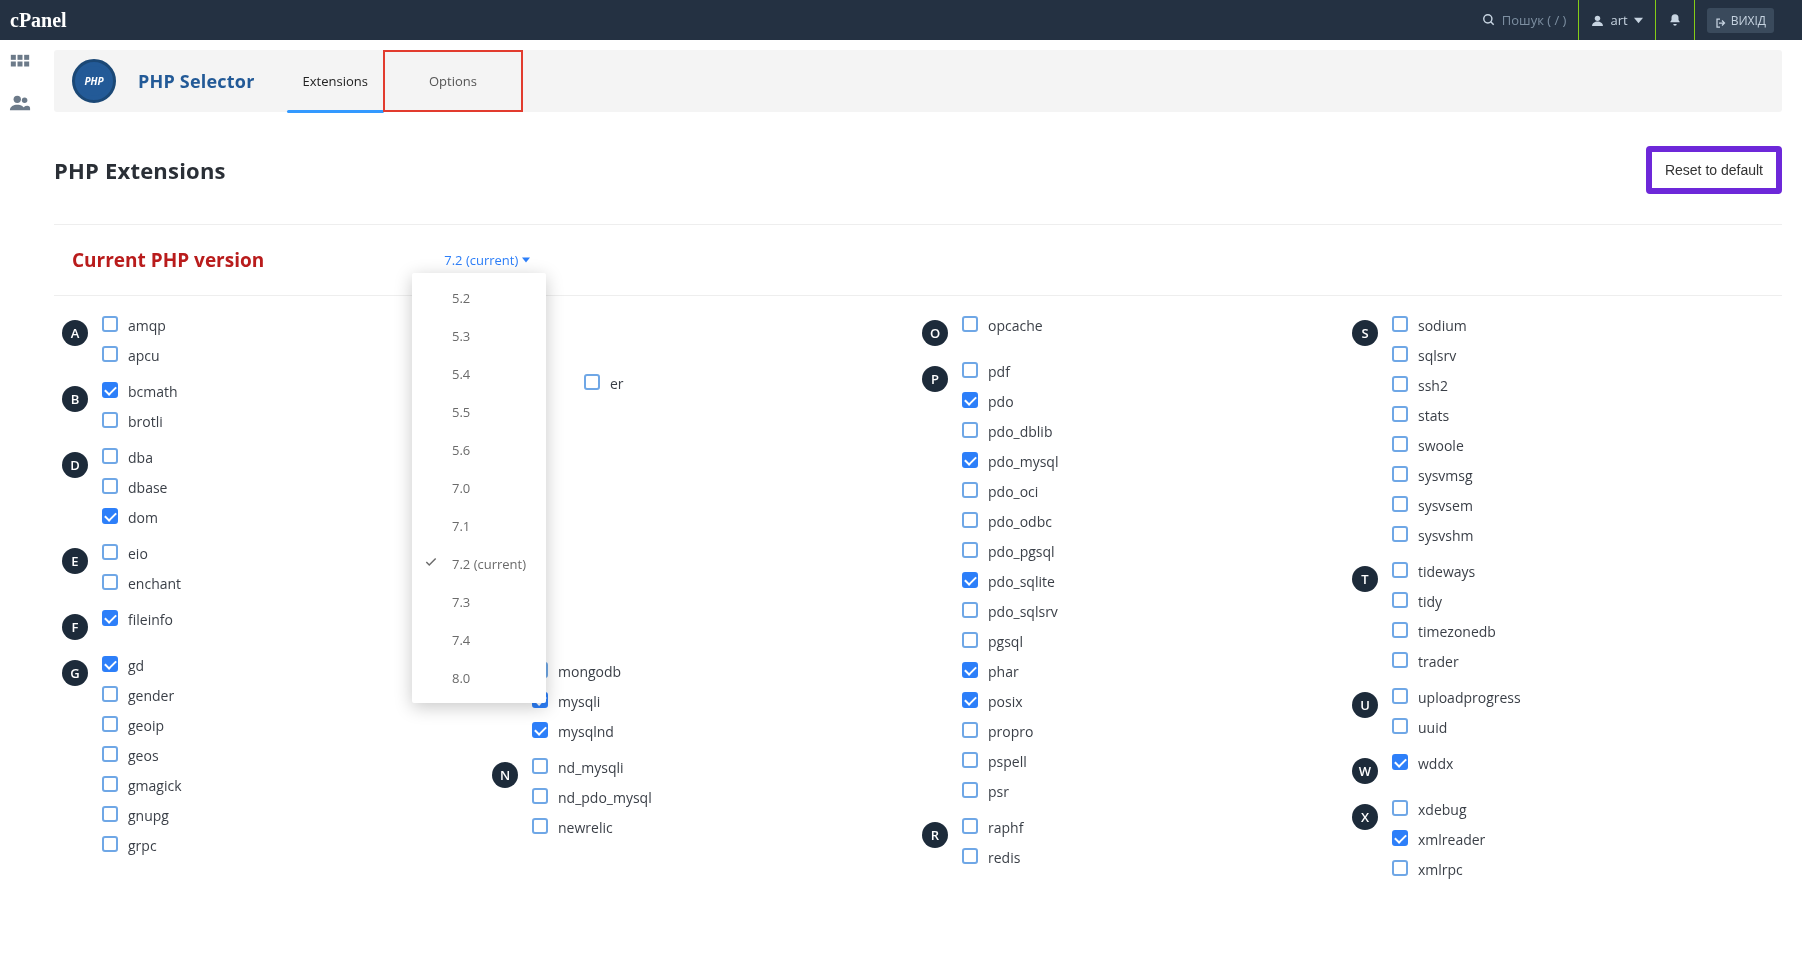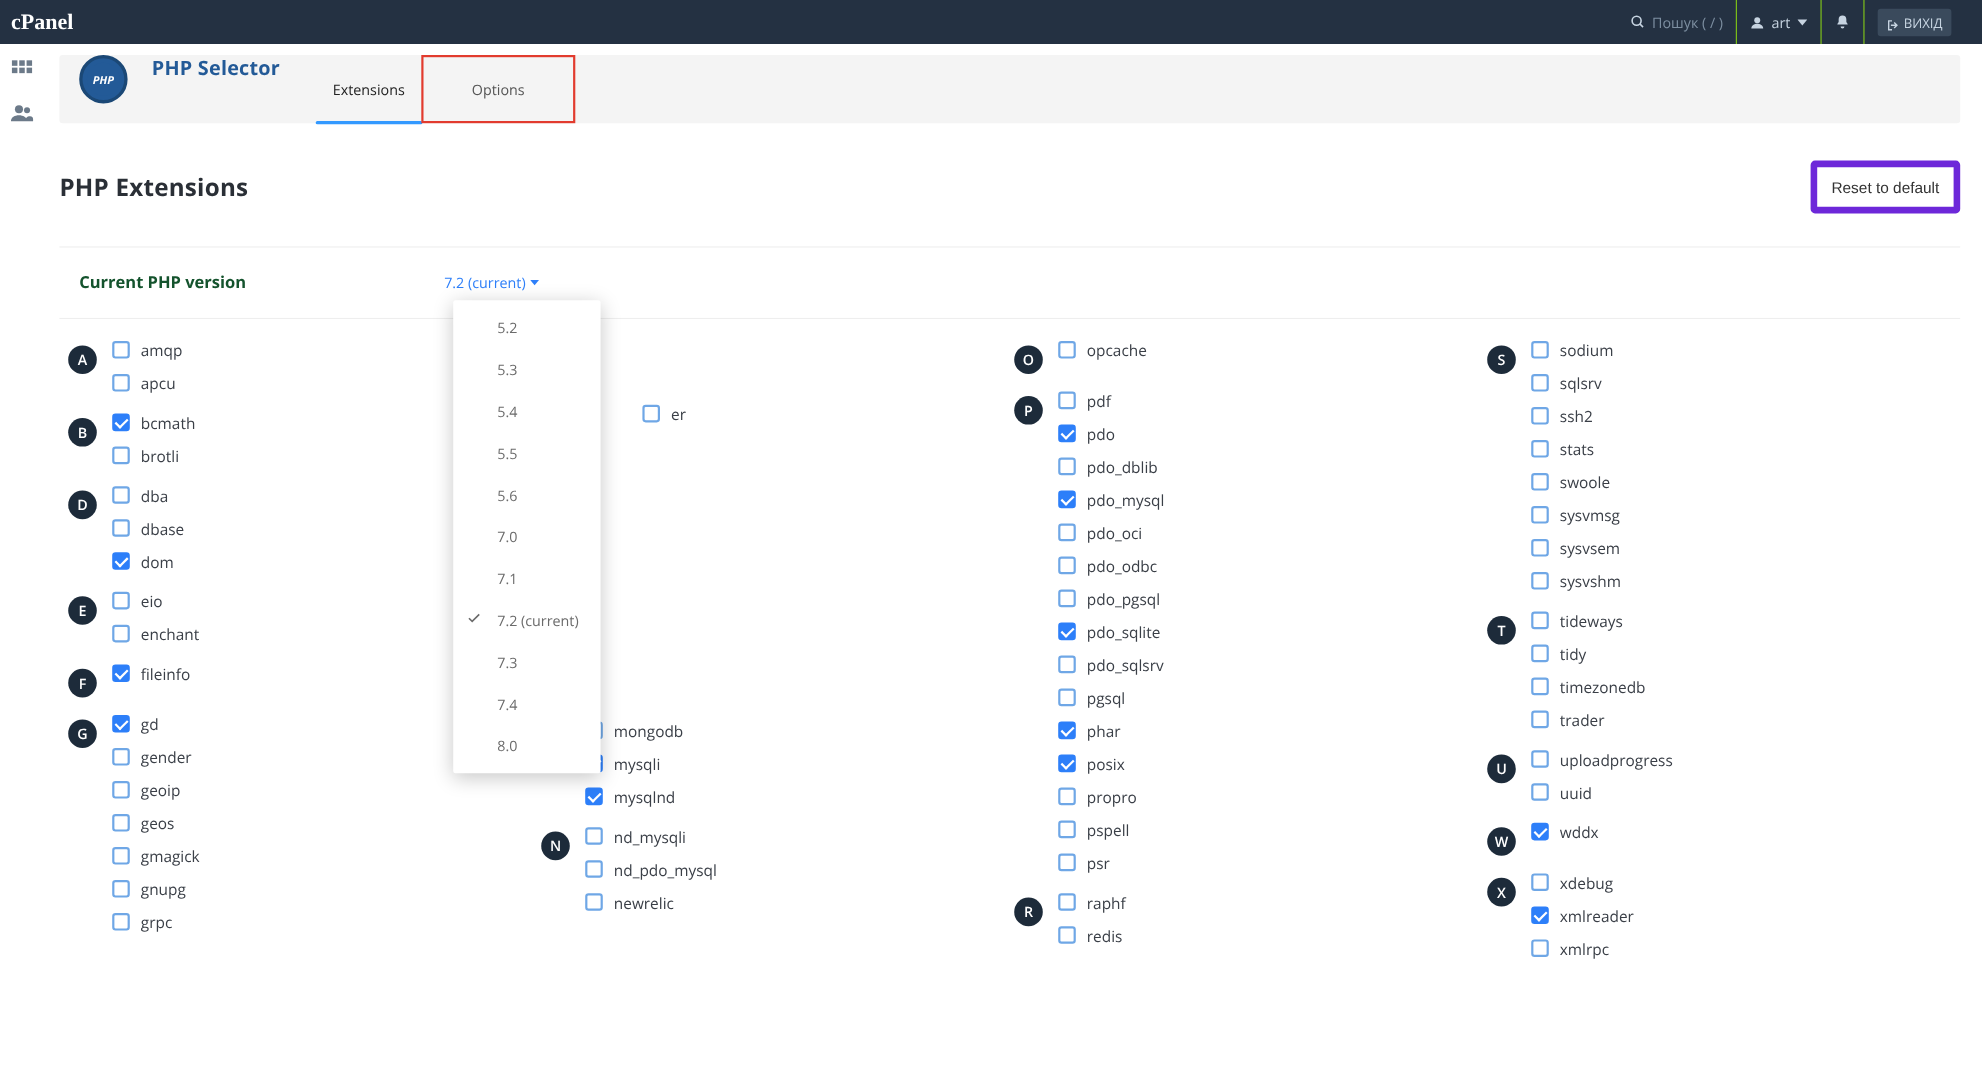--- a/index.html
+++ b/index.html
@@ -13,38 +13,38 @@
 .topnav .slot.sep{border-left:1px solid #84cc16}
 .logout-btn{background:#3a4a5c;border-radius:3px;padding:4px 8px;display:flex;align-items:flex-end;gap:4px;color:#c7d4e1;font-size:12px}
 
 
 .leftrail{position:fixed;top:40px;left:0;width:40px;bottom:0;background:#fff;display:flex;flex-direction:column;align-items:center;padding-top:14px;gap:18px;color:#6c7a89}
 
 
 .page{margin-left:40px;padding:10px 20px 40px 14px}
 
 
-.header-card{background:#f4f4f4;border-radius:3px;display:flex;align-items:flex-start;height:62px;padding:0 18px;gap:22px}
+.header-card{background:#f4f4f4;border-radius:3px;display:flex;align-items:center;height:62px;padding:0 18px;gap:22px}
 .php-badge{width:44px;height:44px;border-radius:50%;background:#235a97;position:relative;display:flex;align-items:center;justify-content:center;border:3px solid #1b4876}
 .php-badge .inner{width:30px;height:30px;border-radius:50%;background:#235a97;display:flex;align-items:center;justify-content:center;color:#fff;font-weight:700;font-size:10px;font-style:italic}
 .title{font-size:18px;font-weight:700;color:#235a97;letter-spacing:.2px}
 .tabs{display:flex;align-self:stretch;margin-left:10px}
 .tab{padding:0 16px;display:flex;align-items:center;color:#555;font-size:13px;position:relative;cursor:pointer}
 .tab.active{color:#222}
 .tab.active::after{content:"";position:absolute;left:0;right:0;bottom:-1px;height:3px;background:#3399ff;border-radius:2px}
 .tab.highlight{border:2px solid #e23b2e;padding:0 44px;margin-left:-1px}
 
 
 .section-head{display:flex;align-items:center;justify-content:space-between;margin:34px 0 0 0;padding:0 0 30px 0;border-bottom:1px solid #eee}
 .section-head h1{margin:0;font-size:22px;font-weight:700;letter-spacing:.2px;color:#2a2f36}
 .btn{border:6px solid #6d28d9;background:#fff;border-radius:4px;padding:10px 13px;font-size:14px;color:#333;cursor:pointer}
 
 
 .version-row{display:flex;align-items:center;padding:22px 0 22px 18px;gap:180px;border-bottom:1px solid #eee;position:relative}
-.version-row .lbl{font-weight:700;font-size:15px;color:#14532d}
+.version-row .lbl{font-weight:700;font-size:19px;color:#b91c1c}
 .version-link{color:#2d7ff9;font-size:13px;display:flex;align-items:center;gap:4px;cursor:pointer}
 
 
 .dropdown{position:absolute;left:358px;top:48px;width:134px;background:#fff;box-shadow:0 4px 18px rgba(0,0,0,.22);border-radius:2px;padding:6px 0;z-index:10}
 .dropdown .item{padding:10px 14px 10px 40px;font-size:13px;color:#6b6b6b;position:relative;cursor:pointer}
 .dropdown .item .chk{position:absolute;left:12px;top:10px;color:#6b6b6b}
 
 
 .cols{display:flex;gap:0;margin-top:18px;padding-left:8px}
 .col{flex:1;min-width:0}

